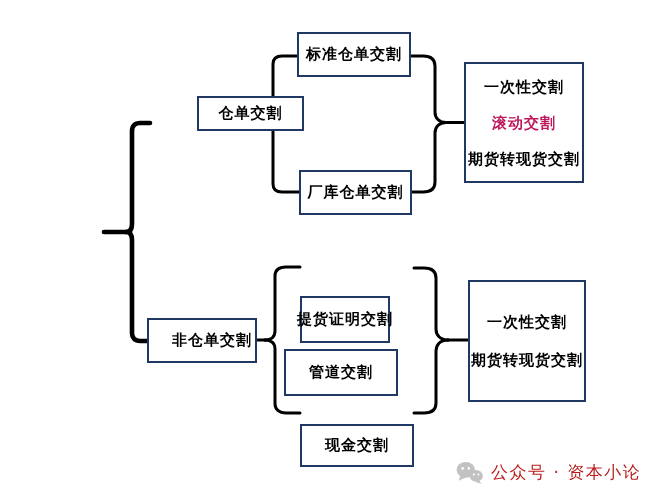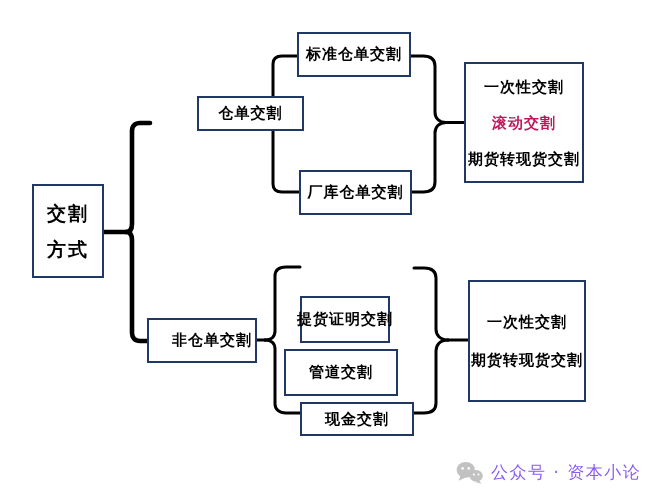--- a/index.html
+++ b/index.html
@@ -42,21 +42,21 @@
   .result-box-2 { font-size: 15px; letter-spacing: 1px; line-height: 38px; }
   .red-text { color: #be185d; }
   .watermark {
     position: absolute;
     left: 456px;
     top: 461px;
     display: flex;
     align-items: center;
     gap: 8px;
     z-index: 2;
-    color: #8b5cf6;
+    color: #b91c1c;
     font-size: 17px;
     font-weight: normal;
     letter-spacing: 1.5px;
     white-space: nowrap;
   }
   .wechat-icon { display: block; }
 </style>
 </head>
 <body>
 
@@ -90,24 +90,20 @@
       </g>
 
       <g stroke-width="3">
         <path d="M 414 268 L 424 268 C 431 268 436 271 436 278 L 436 329 C 436 335 440 340 448 340"></path>
         <path d="M 414 413 L 424 413 C 431 413 436 410 436 403 L 436 351 C 436 345 440 340 448 340"></path>
         <path d="M 448 340 L 468 340"></path>
       </g>
     </g>
   </svg>
 
-  <div class="node root-box" style="left:32px; top:184px; width:72px; height:94px;">
-    <span class="line">交割</span>
-    <span class="line">方式</span>
-  </div>
 
   <div class="node" style="left:150px; top:96px; width:107px; height:35px;margin-left:47px;">
     <span class="lbl">仓单交割</span>
   </div>
 
   <div class="node" style="left:147px; top:318px; width:110px; height:45px;padding-left:20px;">
     <span class="lbl">非仓单交割</span>
   </div>
 
   <div class="node" style="left:297px; top:32px; width:114px; height:45px;align-items:center;">
@@ -126,21 +122,21 @@
 
 
   <div class="node" style="left:300px; top:296px; width:90px; height:47px;">
     <span class="lbl">提货证明交割</span>
   </div>
 
   <div class="node" style="left:284px; top:349px; width:114px; height:47px;">
     <span class="lbl">管道交割</span>
   </div>
 
-  <div class="node" style="left:300px; top:402px; width:114px; height:34px;">
+  <div class="node" style="left:300px; top:424px; width:114px; height:43px;">
     <span class="lbl">现金交割</span>
   </div>
 
   <div class="node result-box-2" style="left:468px; top:280px; width:118px; height:122px;">
     <span class="line">一次性交割</span>
     <span class="line">期货转现货交割</span>
   </div>
 
   <div class="watermark">
     <svg class="wechat-icon" width="27" height="23" viewBox="0 0 36 30">

